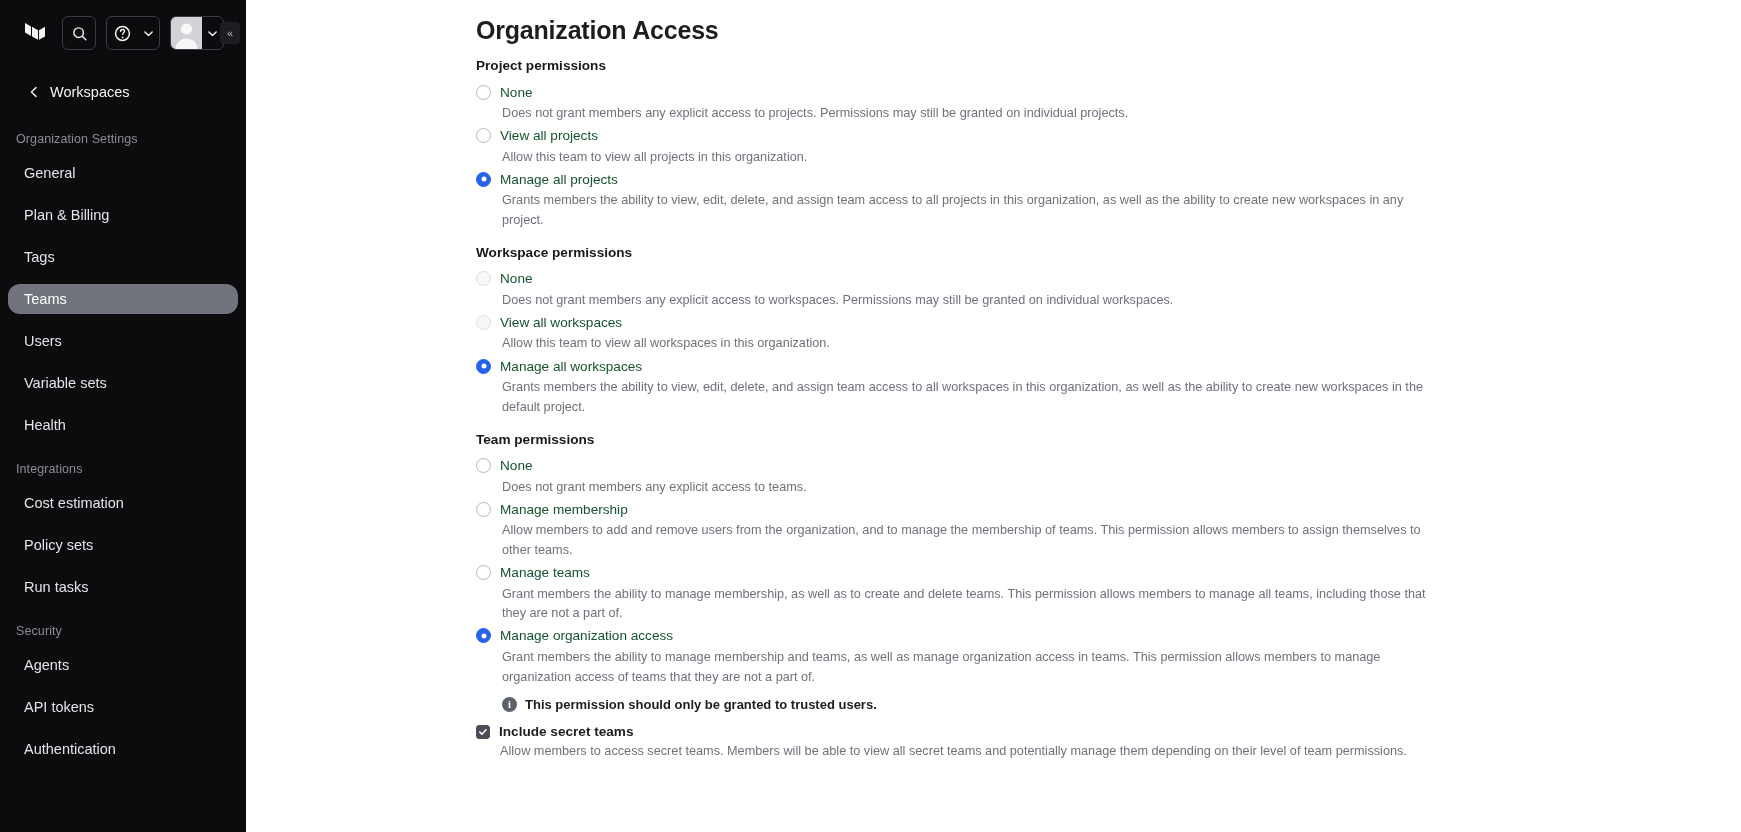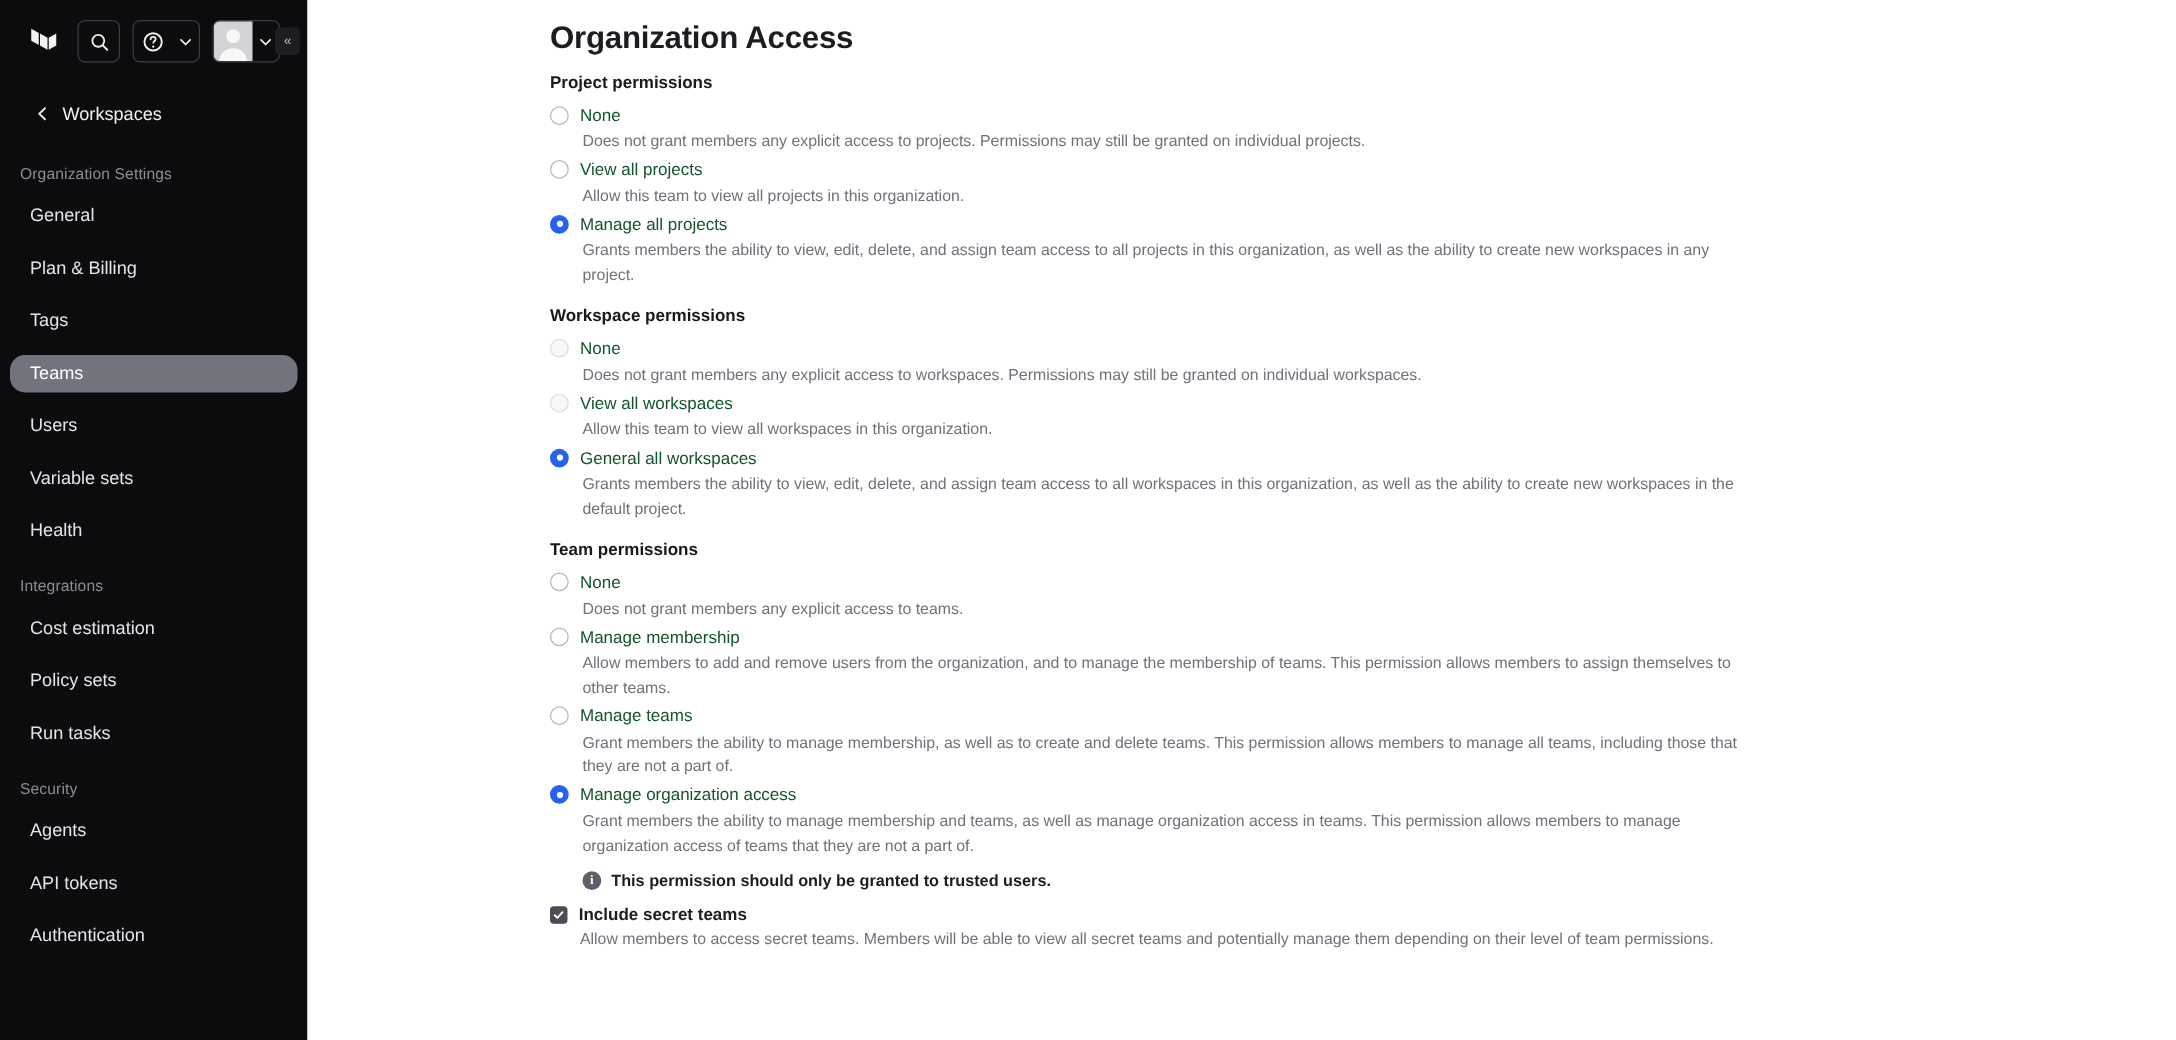--- a/index.html
+++ b/index.html
@@ -99,20 +99,21 @@
   }
   .nav-item.active { background: #71737d; color: #ffffff; border-radius: 12px; }
 
   
   .main {
     flex: 1; height: 832px;
     background: #ffffff;
     padding: 8px 0 0 0;
     overflow: hidden;
     position: relative;
+    margin-left: 36px;
   }
   .main-inner { padding-left: 194px; padding-right: 40px; }
   .page-title {
     font-size: 25px; font-weight: 700; color: #1c1d21;
     letter-spacing: -.2px;
     margin-top: 8px; margin-bottom: 13px;
   }
   .sec-title {
     font-size: 13.6px; font-weight: 700; color: #19191c;
     margin-bottom: 9px;
@@ -307,21 +308,21 @@
           <div class="opt-row">
             <span class="radio disabled"></span>
             <span class="opt-label">View all workspaces</span>
           </div>
           <div class="opt-desc">Allow this team to view all workspaces in this organization.</div>
         </div>
 
         <div class="opt">
           <div class="opt-row">
             <span class="radio checked"></span>
-            <span class="opt-label">General all workspaces</span>
+            <span class="opt-label">Manage all workspaces</span>
           </div>
           <div class="opt-desc wide">Grants members the ability to view, edit, delete, and assign team access to all workspaces in this organization, as well as the ability to create new workspaces in the default project.</div>
         </div>
       </section>
 
       <section class="sec-block">
         <div class="sec-title">Team permissions</div>
 
         <div class="opt">
           <div class="opt-row">

